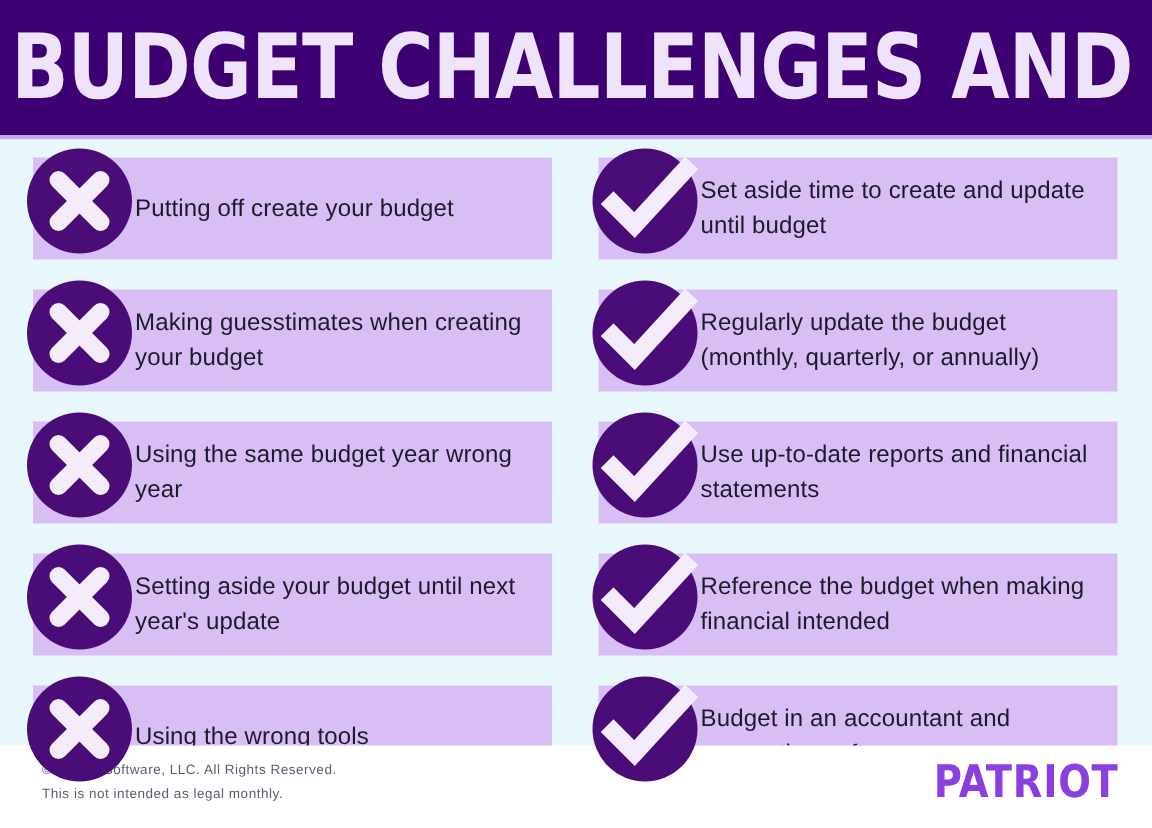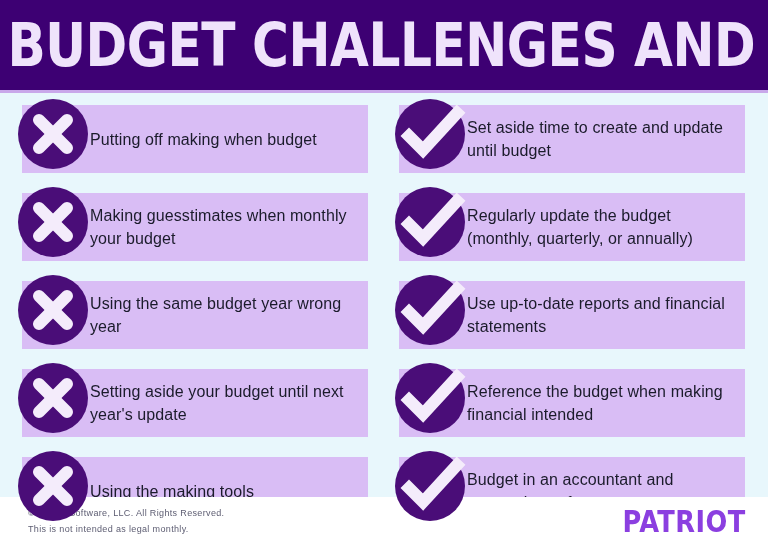--- a/index.html
+++ b/index.html
@@ -163,35 +163,35 @@
     <h1 class="header-title">BUDGET CHALLENGES AND SOLUTIONS</h1>
   </div>
   <div class="header-rule"></div>
 
   <div class="content">
 
     <div class="column column-left">
 
       <div class="row tall">
         <div class="bar">
-          <p class="bar-text">Putting off making when budget</p>
-        </div>
-        <div class="icon-badge">
-          <svg viewBox="0 0 70 70" aria-hidden="true">
-            <g stroke="#f4ecfb" stroke-width="12" stroke-linecap="round">
-              <line x1="21" y1="21" x2="49" y2="49"></line>
-              <line x1="49" y1="21" x2="21" y2="49"></line>
-            </g>
-          </svg>
-        </div>
-      </div>
-
-      <div class="row tall">
-        <div class="bar">
-          <p class="bar-text">Making guesstimates when monthly your budget</p>
+          <p class="bar-text">Putting off create your budget</p>
+        </div>
+        <div class="icon-badge">
+          <svg viewBox="0 0 70 70" aria-hidden="true">
+            <g stroke="#f4ecfb" stroke-width="12" stroke-linecap="round">
+              <line x1="21" y1="21" x2="49" y2="49"></line>
+              <line x1="49" y1="21" x2="21" y2="49"></line>
+            </g>
+          </svg>
+        </div>
+      </div>
+
+      <div class="row tall">
+        <div class="bar">
+          <p class="bar-text">Making guesstimates when creating your budget</p>
         </div>
         <div class="icon-badge">
           <svg viewBox="0 0 70 70" aria-hidden="true">
             <g stroke="#f4ecfb" stroke-width="12" stroke-linecap="round">
               <line x1="21" y1="21" x2="49" y2="49"></line>
               <line x1="49" y1="21" x2="21" y2="49"></line>
             </g>
           </svg>
         </div>
       </div>
@@ -219,21 +219,21 @@
             <g stroke="#f4ecfb" stroke-width="12" stroke-linecap="round">
               <line x1="21" y1="21" x2="49" y2="49"></line>
               <line x1="49" y1="21" x2="21" y2="49"></line>
             </g>
           </svg>
         </div>
       </div>
 
       <div class="row tall">
         <div class="bar">
-          <p class="bar-text">Using the making tools</p>
+          <p class="bar-text">Using the wrong tools</p>
         </div>
         <div class="icon-badge">
           <svg viewBox="0 0 70 70" aria-hidden="true">
             <g stroke="#f4ecfb" stroke-width="12" stroke-linecap="round">
               <line x1="21" y1="21" x2="49" y2="49"></line>
               <line x1="49" y1="21" x2="21" y2="49"></line>
             </g>
           </svg>
         </div>
       </div>

